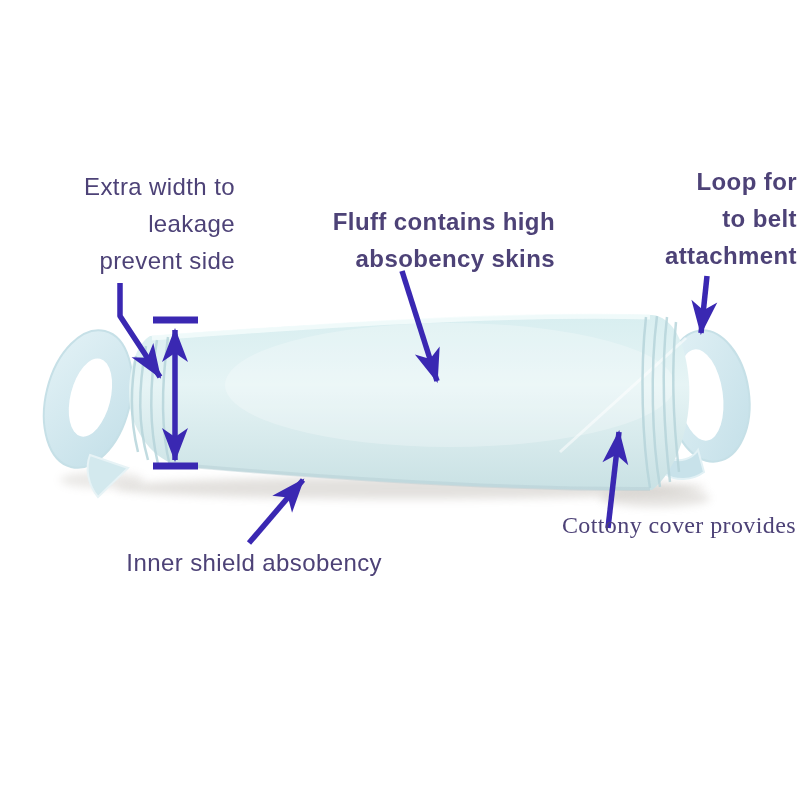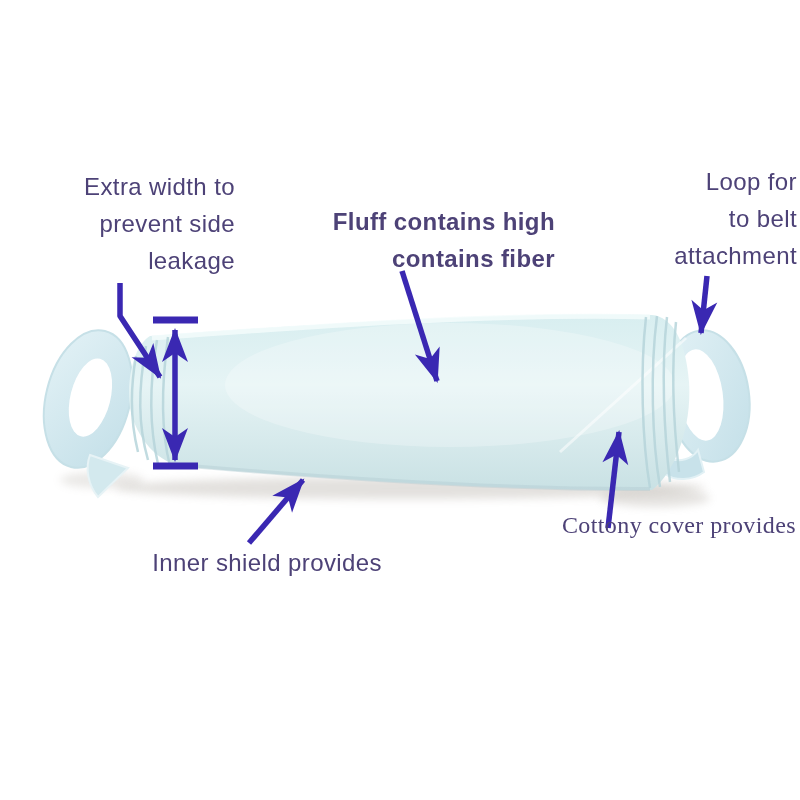--- a/index.html
+++ b/index.html
@@ -114,36 +114,36 @@
       <path class="arrow-line" d="M 707,276 L 701,333" marker-end="url(#ah)"></path>
 
       <path class="arrow-line" d="M 249,543 L 303,480" marker-end="url(#ah)"></path>
 
       <path class="arrow-line" d="M 608,528 L 619,432" marker-end="url(#ah)"></path>
     </g>
   </svg>
 
   <div class="label" style="left:15px;top:168px;width:220px;">
     <div>Extra width to</div>
+    <div>leakage</div>
     <div>prevent side</div>
-    <div>leakage</div>
   </div>
 
   <div class="label" style="left:235px;top:203px;width:320px;font-weight:bold;">
     <div>Fluff contains high</div>
-    <div>contains fiber</div>
+    <div>absobency skins</div>
   </div>
 
-  <div class="label" style="left:605px;top:163px;width:192px;">
+  <div class="label" style="left:605px;top:163px;width:192px;font-weight:bold;">
     <div>Loop for</div>
     <div>to belt</div>
     <div>attachment</div>
   </div>
 
   <div class="label" style="left:62px;top:544px;width:320px;">
-    <div>Inner shield provides</div>
+    <div>Inner shield absobency</div>
   </div>
 
   <div class="label" style="left:432px;top:507px;width:364px;font-family:Liberation Serif, serif;">
     <div>Cottony cover provides</div>
   </div>
 
 </div>
 
 </body></html>

